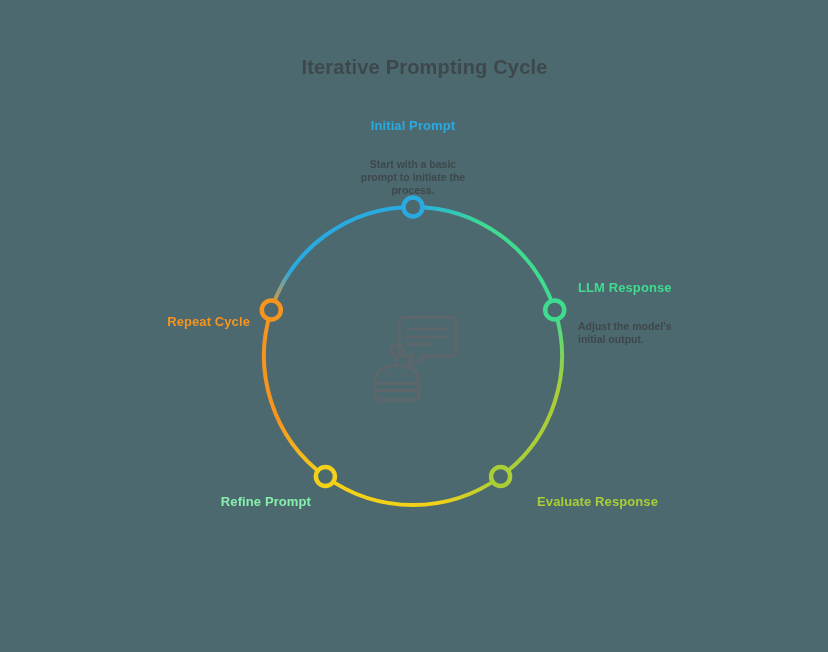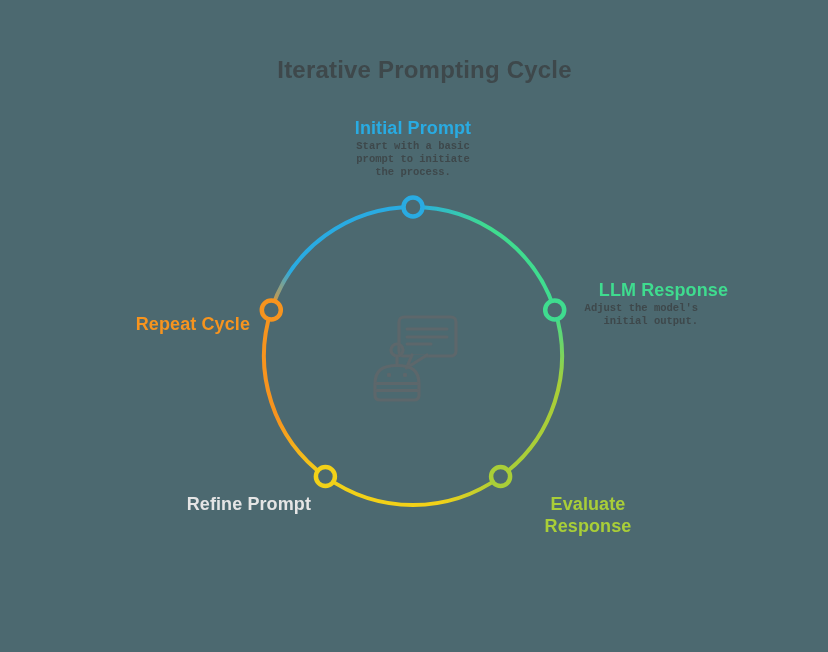--- a/index.html
+++ b/index.html
@@ -9,48 +9,47 @@
     position: relative;
     width: 828px;
     height: 652px;
     overflow: hidden;
   }
   #diagram-svg { position: absolute; inset: 0; }
   .page-title {
     position: absolute;
     top: 56px; left: 0; width: 828px;
     text-align: center;
-    font-size: 24px;
+    font-size: 20px;
     font-weight: bold;
     letter-spacing: 0.2px;
     color: #3E484B;
     padding-left: 21px;
   }
   .step {
     position: absolute;
   }
   .step h3 {
-    font-size: 18px;
+    font-size: 13px;
     font-weight: bold;
     line-height: 1.2;
     letter-spacing: 0.1px;
   }
   .step p {
-    margin-top: 0;
+    margin-top: 24px;
     font-size: 10.5px;
     line-height: 1.25;
     font-weight: bold;
     color: #3E484B;
-    font-family: Liberation Mono, monospace;
   }
   .step-initial { left: 333px; top: 118px; width: 160px; text-align: center; }
   .step-initial p { width: 114px; margin-left: auto; margin-right: auto; }
-  .step-llm { left: 578px; top: 280px; width: 150px; text-align: right; }
+  .step-llm { left: 578px; top: 280px; width: 150px; text-align: left; }
   .step-llm p { width: 120px; }
-  .step-evaluate { left: 518px; top: 494px; width: 140px; text-align: center; }
+  .step-evaluate { left: 518px; top: 494px; width: 140px; text-align: right; }
   .step-evaluate p { width: 112px; }
   .step-refine { right: 517px; top: 494px; width: 140px; text-align: right; }
   .step-refine p { width: 96px; margin-left: auto; }
   .step-repeat { right: 578px; top: 270px; width: 150px; text-align: right; }
   .step-repeat p { width: 106px; margin-left: auto; }
 </style>
 </head>
 <body>
 
 <div id="canvas" style="background-color: rgb(76, 105, 112);">
@@ -127,20 +126,20 @@
   <div class="step step-llm">
     <h3 style="color: rgb(63, 220, 143);">LLM Response</h3>
     <p style="color: rgb(62, 72, 75);">Adjust the model's initial output.</p>
   </div>
 
   <div class="step step-evaluate">
     <h3 style="color: rgb(169, 206, 56);">Evaluate Response</h3>
   </div>
 
   <div class="step step-refine">
-    <h3 style="color: #e5e5e5;">Refine Prompt</h3>
+    <h3 style="color: #86efac;">Refine Prompt</h3>
   </div>
 
   <div class="step step-repeat">
     <h3 style="color: rgb(247, 148, 30); margin-top: 44px;">Repeat Cycle</h3>
   </div>
 
 </div>
 
 </body></html>

